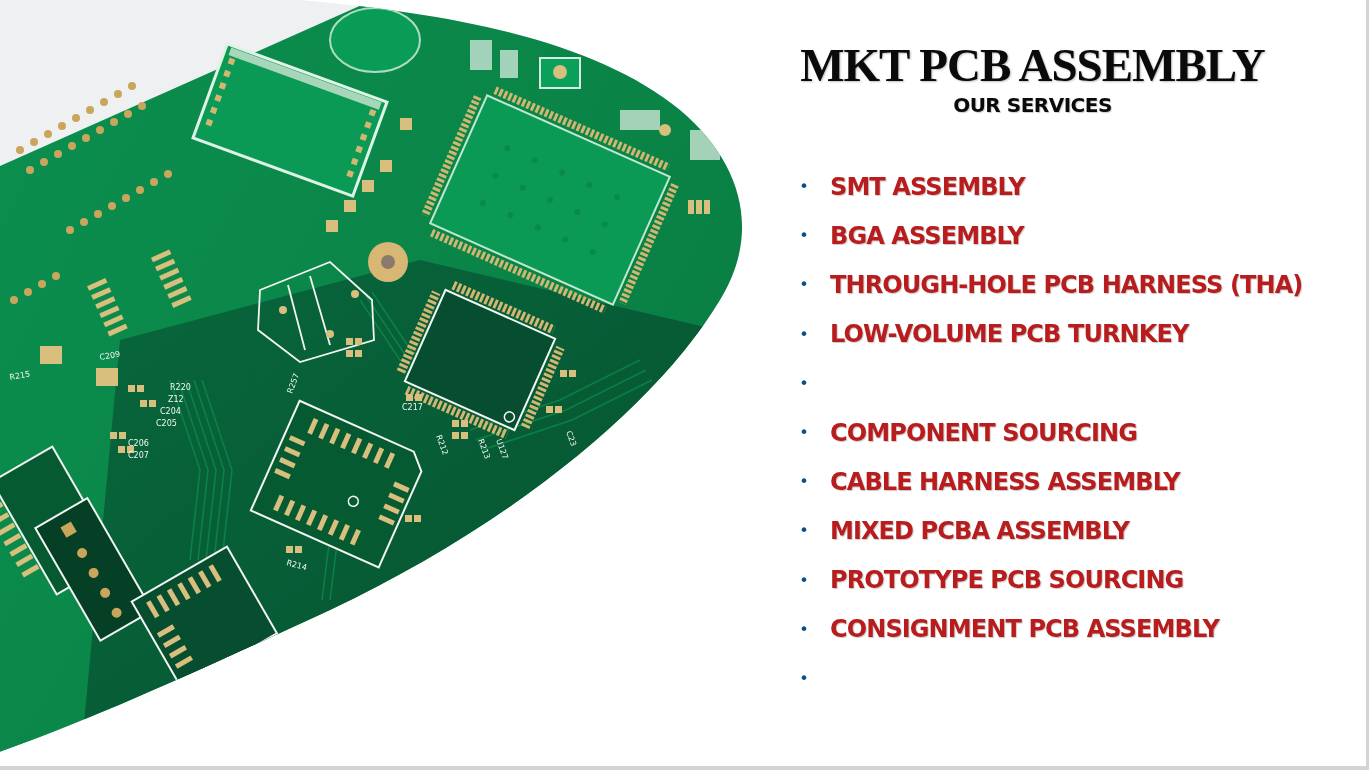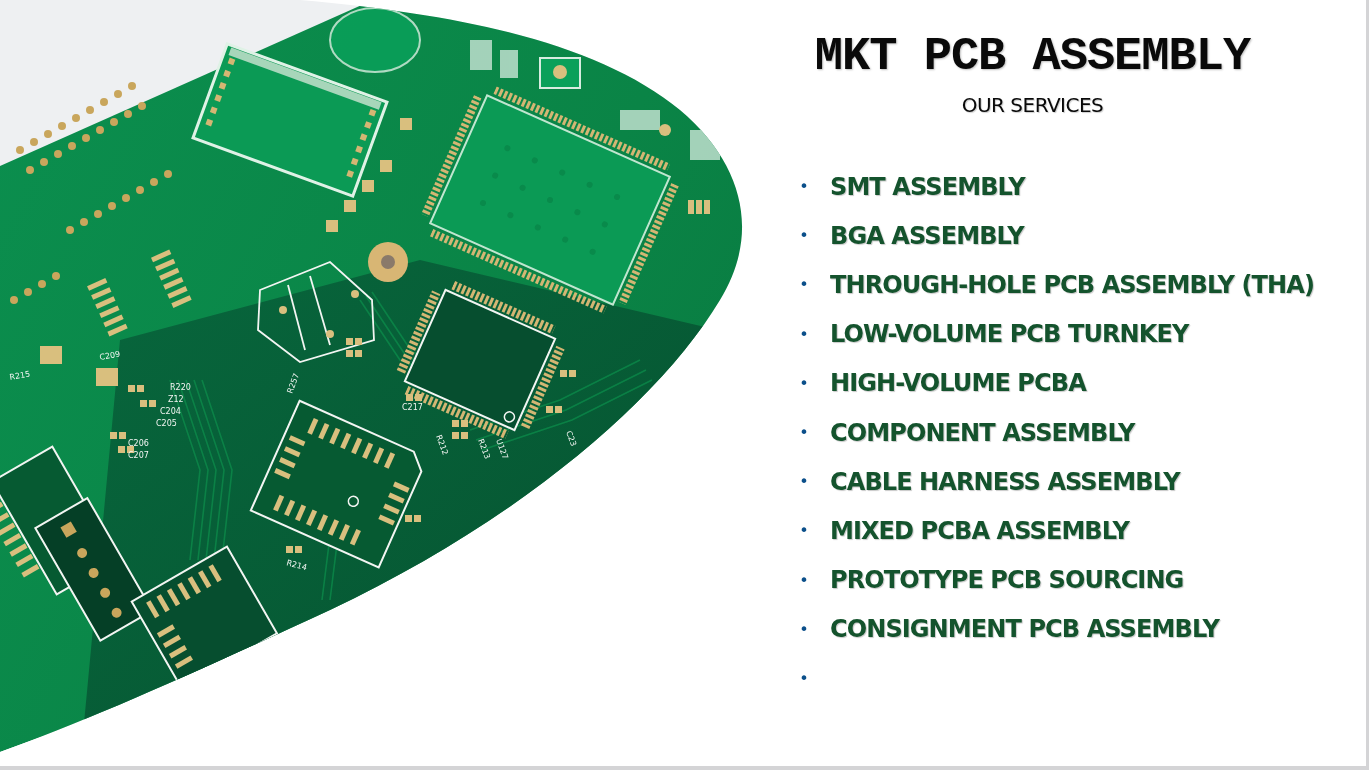--- a/index.html
+++ b/index.html
@@ -37,38 +37,38 @@
     .pcb-photo {
       position: absolute;
       left: 0; top: 0;
       width: 760px;
       height: 766px;
     }
     .title {
       position: absolute;
       left: 760px;
       width: 545px;
-      top: 30px;
+      top: 38px;
       text-align: center;
-      font-family: Liberation Mono, monospace;
+      font-family: Liberation Serif, serif;
       font-weight: bold;
       font-size: 47px;
       letter-spacing: -1px;
       color: #0a0a0a;
       text-shadow: 1px 1px 2px rgba(0,0,0,0.25);
       white-space: nowrap;
     }
     .subtitle {
       position: absolute;
       left: 760px;
       width: 545px;
       top: 93px;
       text-align: center;
       font-family: "DejaVu Sans", sans-serif;
-      font-weight: normal;
+      font-weight: bold;
       font-size: 20px;
       letter-spacing: -0.5px;
       color: #0a0a0a;
       text-shadow: 1px 1px 1px rgba(0,0,0,0.2);
     }
     .services {
       position: absolute;
       left: 793px;
       top: 162px;
       margin: 0;
@@ -88,21 +88,21 @@
       color: #0b4f8a;
       margin-left: 2px;
       margin-right: 17px;
       text-align: center;
     }
     .service-label {
       font-family: "DejaVu Sans", sans-serif;
       font-weight: bold;
       font-size: 24px;
       letter-spacing: -0.9px;
-      color: #14532d;
+      color: #b91c1c;
       text-shadow: 1px 1px 1px rgba(0,0,0,0.22);
       white-space: nowrap;
       cursor: default;
       text-align: right;
     }
   </style>
 </head>
 <body>
 
 <div class="slide">
@@ -428,33 +428,32 @@
     <li class="service-item">
       <span class="bullet">•</span>
       <span class="service-label">SMT ASSEMBLY</span>
     </li>
     <li class="service-item">
       <span class="bullet">•</span>
       <span class="service-label">BGA ASSEMBLY</span>
     </li>
     <li class="service-item">
       <span class="bullet">•</span>
-      <span class="service-label">THROUGH-HOLE PCB ASSEMBLY (THA)</span>
+      <span class="service-label">THROUGH-HOLE PCB HARNESS (THA)</span>
     </li>
     <li class="service-item">
       <span class="bullet">•</span>
       <span class="service-label">LOW-VOLUME PCB TURNKEY</span>
     </li>
     <li class="service-item">
       <span class="bullet">•</span>
-      <span class="service-label">HIGH-VOLUME PCBA</span>
-    </li>
-    <li class="service-item">
-      <span class="bullet">•</span>
-      <span class="service-label">COMPONENT ASSEMBLY</span>
+    </li>
+    <li class="service-item">
+      <span class="bullet">•</span>
+      <span class="service-label">COMPONENT SOURCING</span>
     </li>
     <li class="service-item">
       <span class="bullet">•</span>
       <span class="service-label">CABLE HARNESS ASSEMBLY</span>
     </li>
     <li class="service-item">
       <span class="bullet">•</span>
       <span class="service-label">MIXED PCBA ASSEMBLY</span>
     </li>
     <li class="service-item">

